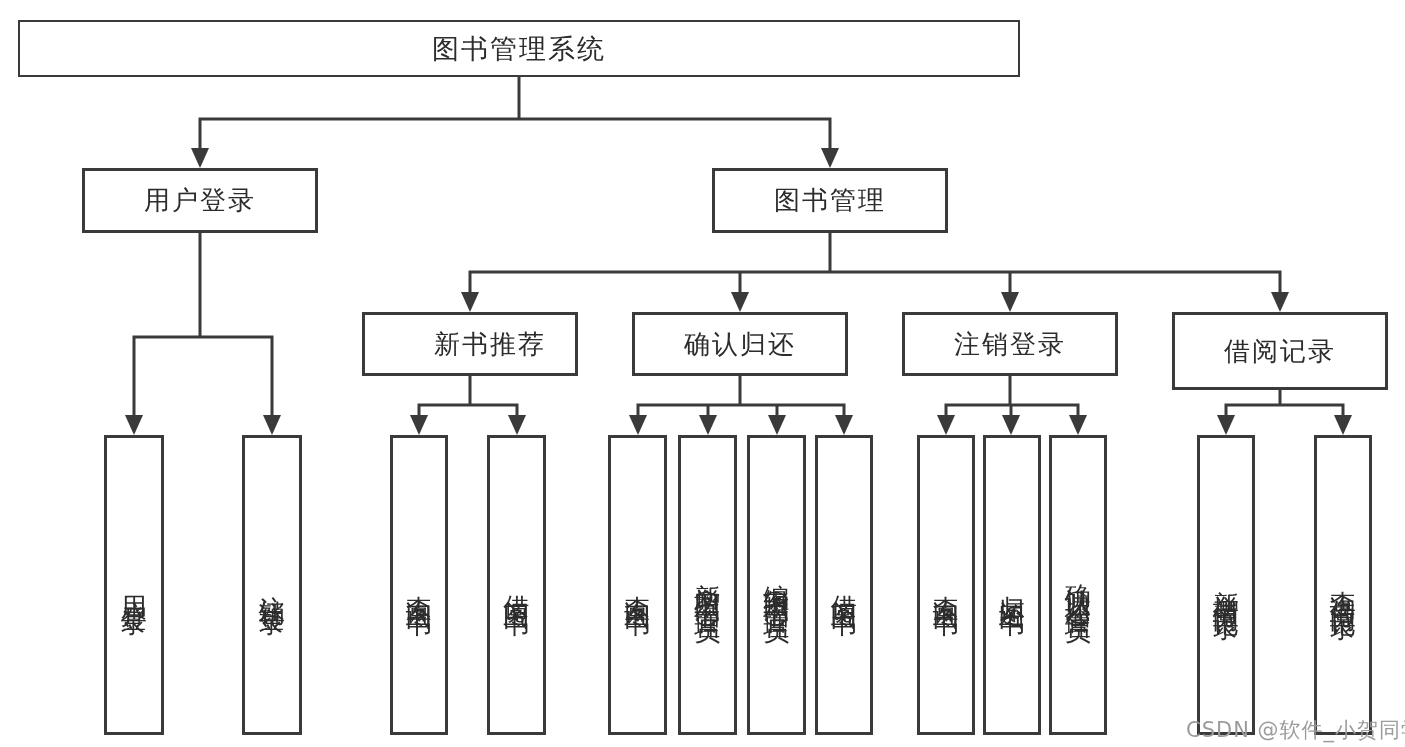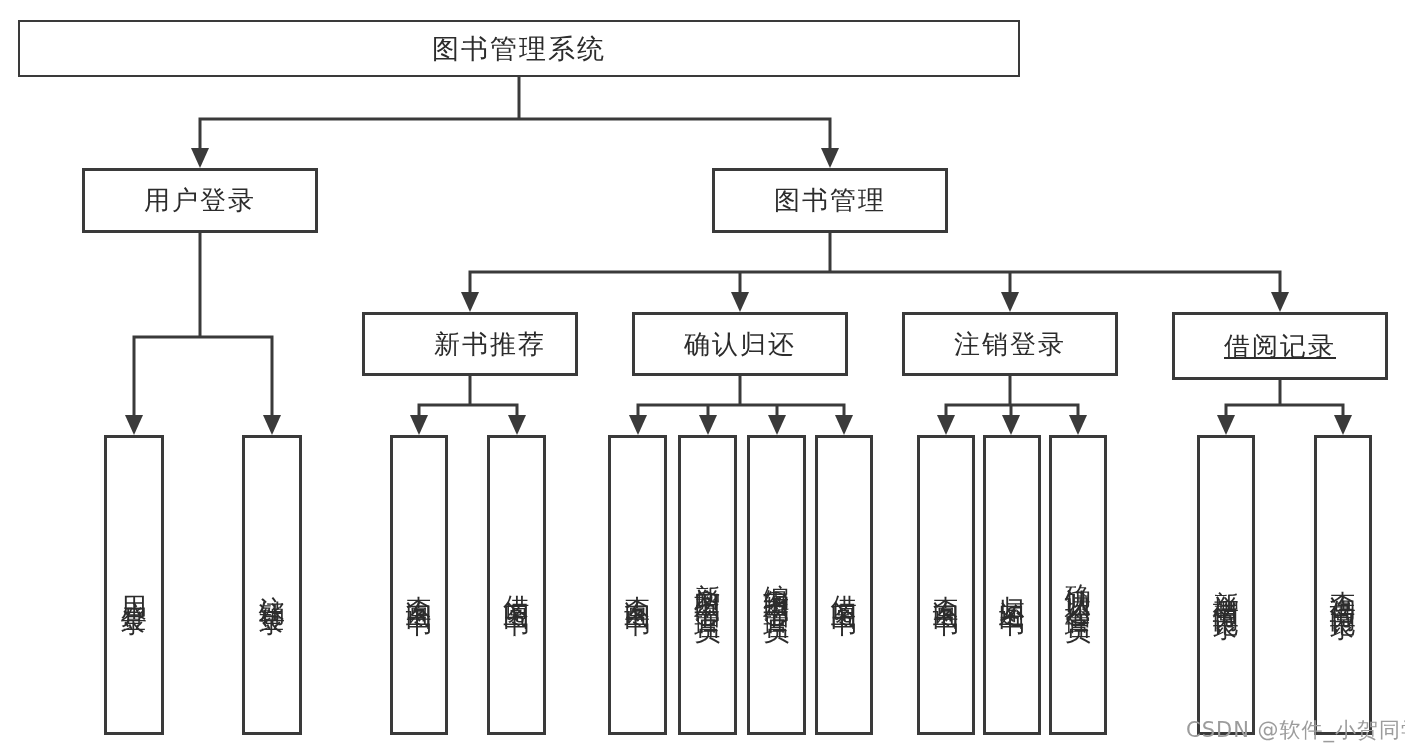--- a/index.html
+++ b/index.html
@@ -136,21 +136,21 @@
   </svg>
 
   <div class="node root" style="left:18px; top:0; width:1002px; height:57px;margin-top:20px;">图书管理系统</div>
 
   <div class="node" style="left:82px; top:168px; width:236px; height:65px;">用户登录</div>
   <div class="node" style="left:712px; top:168px; width:236px; height:65px;text-align:center;">图书管理</div>
 
   <div class="node" style="left:362px; top:312px; width:216px; height:64px;padding-left:40px;">新书推荐</div>
   <div class="node" style="left:632px; top:312px; width:216px; height:64px;">确认归还</div>
   <div class="node" style="left:902px; top:312px; width:216px; height:64px;">注销登录</div>
-  <div class="node" style="left:1172px; top:312px; width:216px; height:68px;text-decoration:underline;">借阅记录</div>
+  <div class="node" style="left:1172px; top:312px; width:216px; height:78px;">借阅记录</div>
 
   <div class="node vert" style="left:104px; top:435px; width:60px; height:300px;">用户登录</div>
   <div class="node vert" style="left:242px; top:435px; width:60px; height:300px;">注销登录</div>
 
   <div class="node vert" style="left:390px; top:435px; width:58px; height:300px;">查询图书</div>
   <div class="node vert" style="left:487px; top:435px; width:59px; height:300px;">借阅图书</div>
 
   <div class="node vert" style="left:608px; top:435px; width:59px; height:300px;">查询图书</div>
   <div class="node vert" style="left:678px; top:435px; width:59px; height:300px;">新增图书（管理员）</div>
   <div class="node vert" style="left:747px; top:435px; width:59px; height:300px;">编辑图书（管理员）</div>

